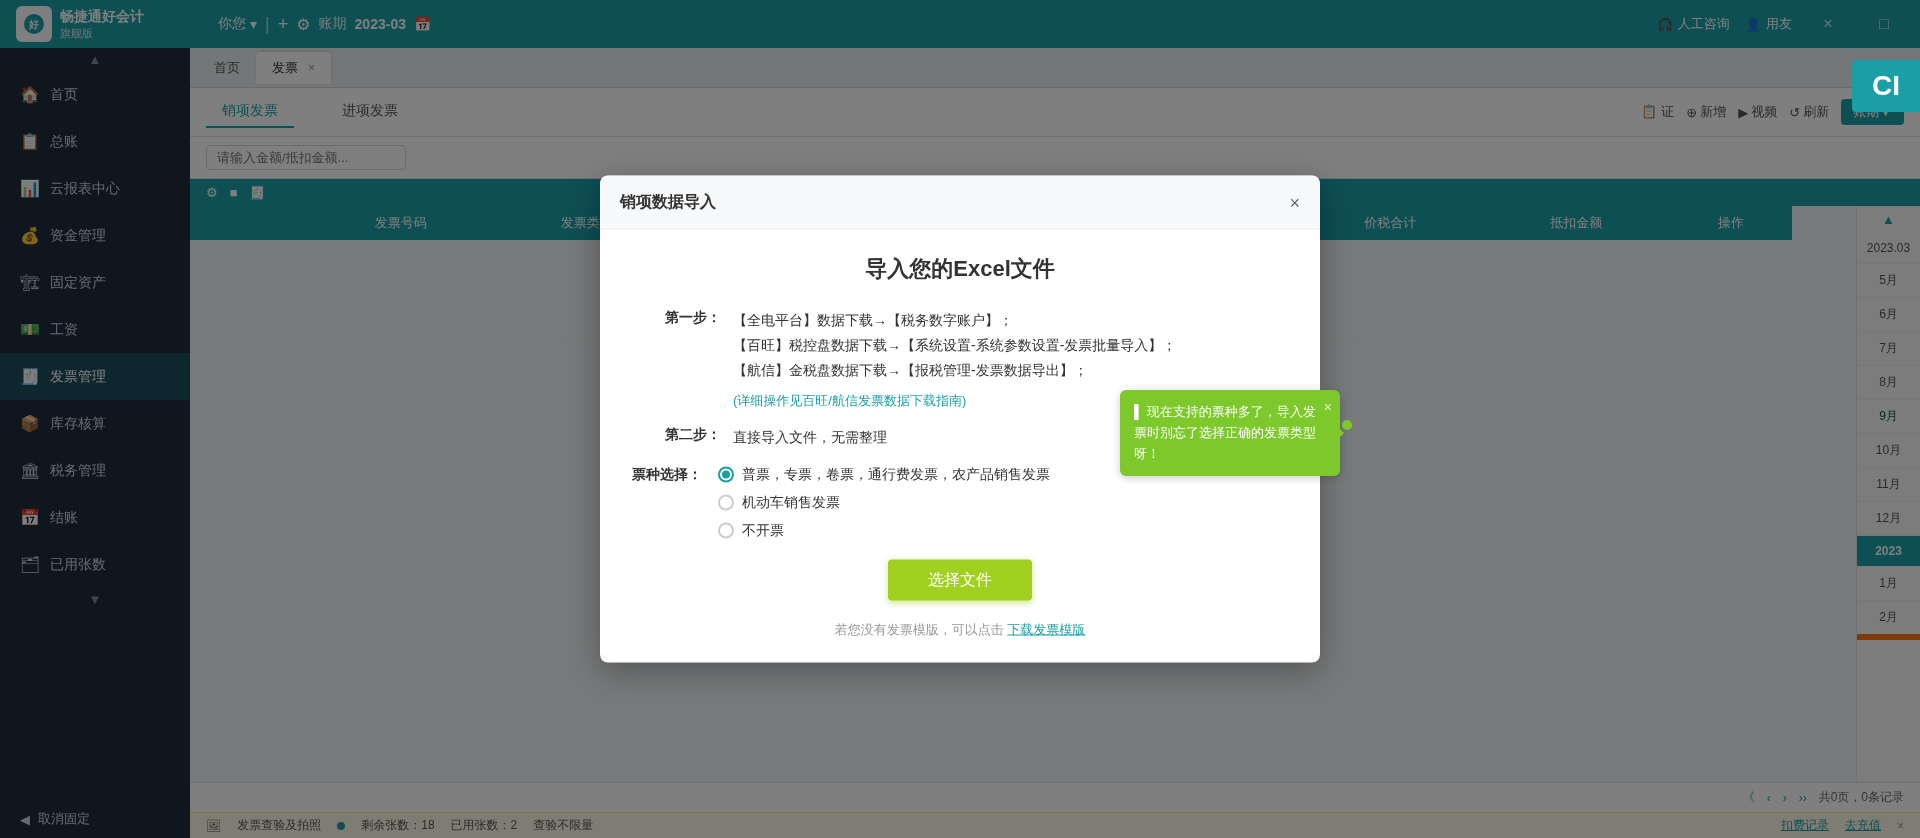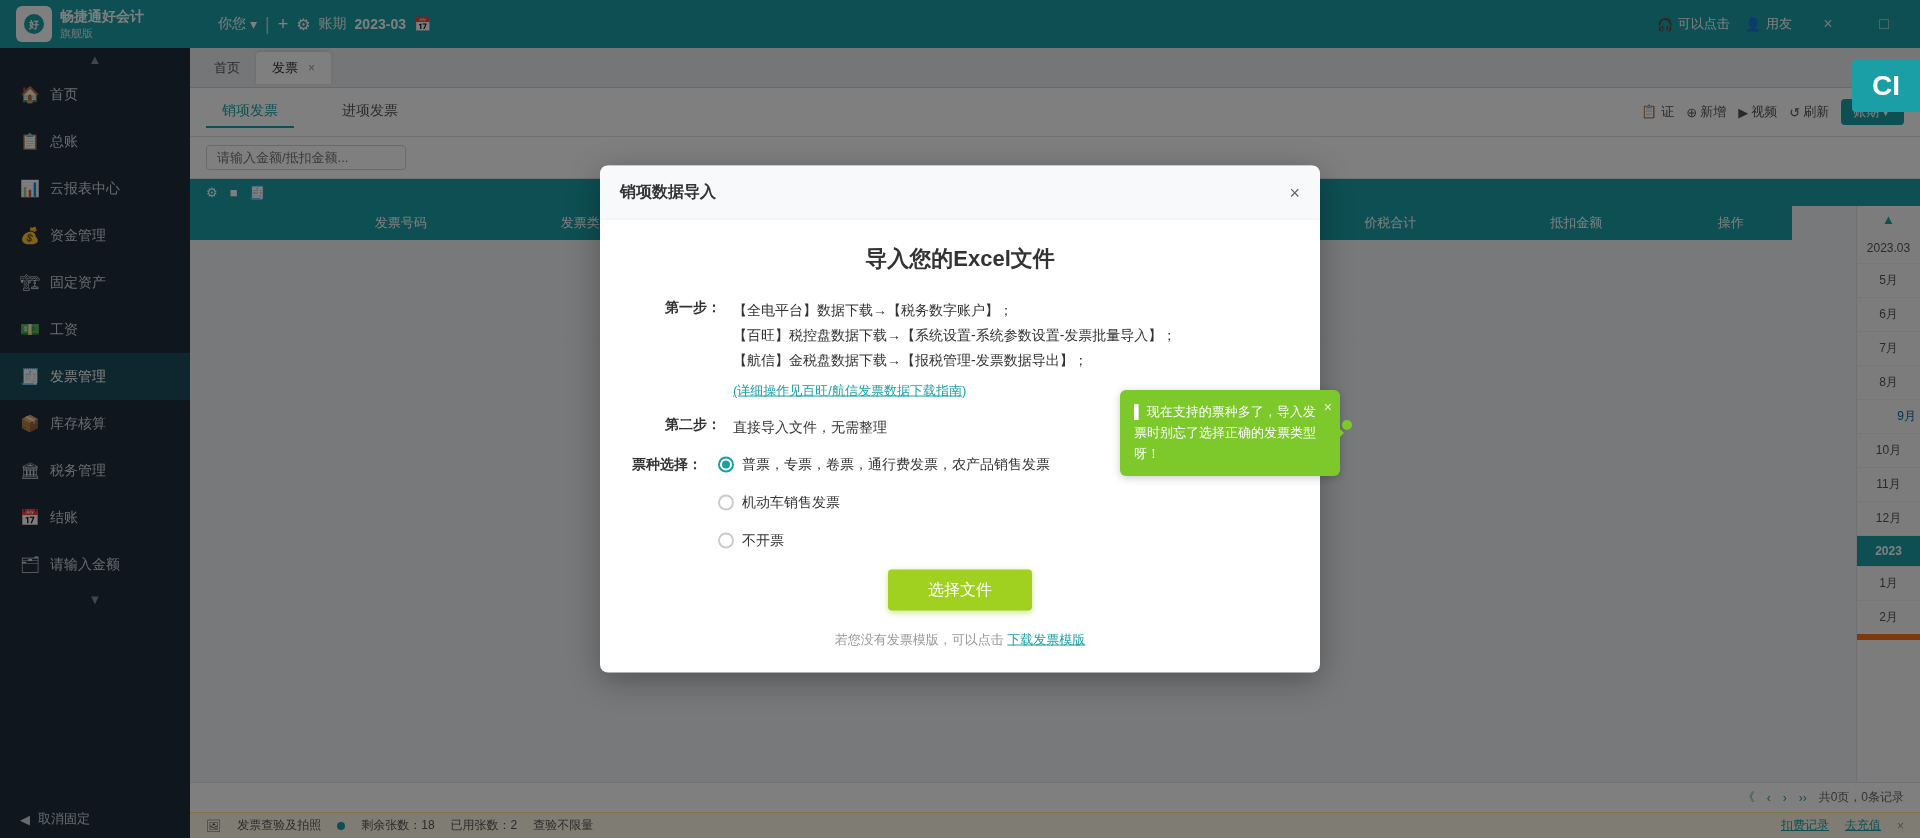--- a/index.html
+++ b/index.html
@@ -129,25 +129,25 @@
       padding: 16px 20px; border-bottom: 1px solid #eee; background: #f8f9fa;
     }
     .dialog-title { font-size: 16px; font-weight: 600; color: #333; }
     .dialog-close { cursor: pointer; font-size: 18px; color: #666; line-height: 1; }
     .dialog-body { padding: 24px 32px; }
     .dialog-main-title { text-align: center; font-size: 22px; font-weight: 600; color: #333; margin-bottom: 24px; }
 
     .step-row { display: flex; margin-bottom: 12px; align-items: flex-start; margin-left: 33px; }
     .step-label { font-size: 14px; font-weight: 600; color: #333; min-width: 60px; margin-right: 8px; margin-top: 1px; }
     .step-content { font-size: 14px; color: #333; line-height: 1.8; }
-    .step-link { color: #1a9fa6; text-decoration: underline; cursor: pointer; font-size: 13px; }
+    .step-link { color: #1a9fa6; cursor: pointer; font-size: 13px; }
 
     .ticket-section { margin: 16px 0; }
     .ticket-label { font-size: 14px; font-weight: 600; color: #333; margin-bottom: 10px; }
-    .radio-group { display: flex; flex-direction: column; gap: 20px; margin-left: 8px; }
+    .radio-group { display: flex; flex-direction: column; gap: 10px; margin-left: 8px; }
     .radio-item { display: flex; align-items: center; gap: 8px; font-size: 14px; color: #333; cursor: pointer; }
     .radio-circle {
       width: 16px; height: 16px; border-radius: 50%; border: 2px solid #ccc;
       display: flex; align-items: center; justify-content: center; flex-shrink: 0;
     }
     .radio-circle.checked { border-color: #1a9fa6; }
     .radio-circle.checked::after {
       content: ''; width: 8px; height: 8px; border-radius: 50%; background: #1a9fa6;
     }
 
@@ -220,21 +220,21 @@
     <span style="font-size:18px;cursor:pointer;">+</span>
     <span style="font-size:16px;cursor:pointer;">⚙</span>
     <span class="period-label">账期</span>
     <span class="period-value">2023-03</span>
     <span style="font-size:14px;cursor:pointer;">📅</span>
   </div>
 
   <div class="top-right">
     <div class="top-right-item">
       <span>🎧</span>
-      <span>可以点击</span>
+      <span>人工咨询</span>
     </div>
     <div class="top-right-item">
       <span>👤</span>
       <span>用友</span>
     </div>
     <div class="window-btn" style="position:relative;z-index:310;">×</div>
     <div class="window-btn" style="position:relative;z-index:310;">□</div>
   </div>
 </div>
 
@@ -275,21 +275,21 @@
   <div class="sidebar-item">
     <span class="icon">🏛</span>
     <span>税务管理</span>
   </div>
   <div class="sidebar-item">
     <span class="icon">📅</span>
     <span>结账</span>
   </div>
   <div class="sidebar-item">
     <span class="icon">🗂</span>
-    <span>请输入金额</span>
+    <span>已用张数</span>
   </div>
   <div class="sidebar-scroll-btn">▼</div>
   <div class="sidebar-bottom">
     <span>◀</span>
     <span>取消固定</span>
   </div>
 </div>
 
 <div class="main-content">
 
@@ -370,21 +370,21 @@
         </table>
       </div>
 
       <div style="width:64px;background:#f8f9fa;border-left:1px solid #e0e3e8;display:flex;flex-direction:column;overflow-y:auto;">
         <div style="display:flex;justify-content:center;padding:6px;color:#1a9fa6;cursor:pointer;">▲</div>
         <div style="padding:8px 4px;text-align:center;font-size:12px;color:#555;cursor:pointer;border-bottom:1px solid #eee;">2023.03</div>
         <div style="padding:8px 4px;text-align:center;font-size:12px;color:#555;cursor:pointer;border-bottom:1px solid #eee;">5月</div>
         <div style="padding:8px 4px;text-align:center;font-size:12px;color:#555;cursor:pointer;border-bottom:1px solid #eee;">6月</div>
         <div style="padding:8px 4px;text-align:center;font-size:12px;color:#555;cursor:pointer;border-bottom:1px solid #eee;">7月</div>
         <div style="padding:8px 4px;text-align:center;font-size:12px;color:#555;cursor:pointer;border-bottom:1px solid #eee;">8月</div>
-        <div style="padding:8px 4px;text-align:right;font-size:12px;color:#0369a1;cursor:pointer;border-bottom:1px solid #eee;">9月</div>
+        <div style="padding:8px 4px;text-align:center;font-size:12px;color:#14532d;cursor:pointer;border-bottom:1px solid #eee;">9月</div>
         <div style="padding:8px 4px;text-align:center;font-size:12px;color:#555;cursor:pointer;border-bottom:1px solid #eee;">10月</div>
         <div style="padding:8px 4px;text-align:center;font-size:12px;color:#555;cursor:pointer;border-bottom:1px solid #eee;">11月</div>
         <div style="padding:8px 4px;text-align:center;font-size:12px;color:#555;cursor:pointer;border-bottom:1px solid #eee;">12月</div>
         <div style="padding:8px 4px;text-align:center;font-size:12px;background:#1a9fa6;color:white;font-weight:bold;cursor:pointer;border-bottom:1px solid #eee;">2023</div>
         <div style="padding:8px 4px;text-align:center;font-size:12px;color:#555;cursor:pointer;border-bottom:1px solid #eee;">1月</div>
         <div style="padding:8px 4px;text-align:center;font-size:12px;color:#555;cursor:pointer;border-bottom:6px solid #f97316;">2月</div>
       </div>
     </div>
 
     <div class="bottom-bar">

